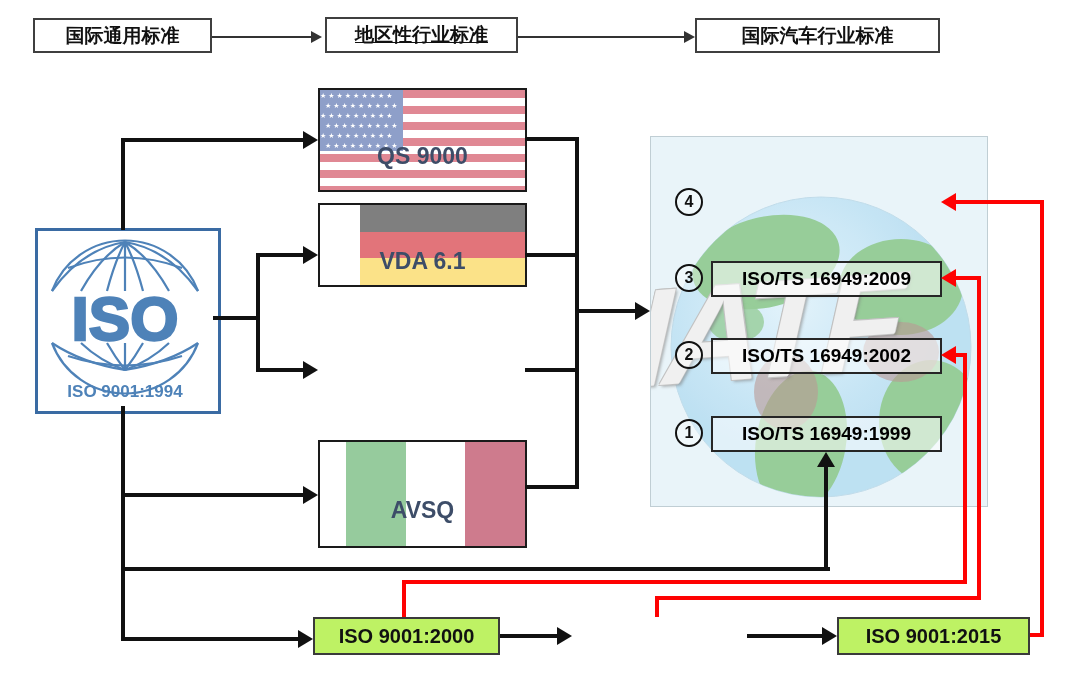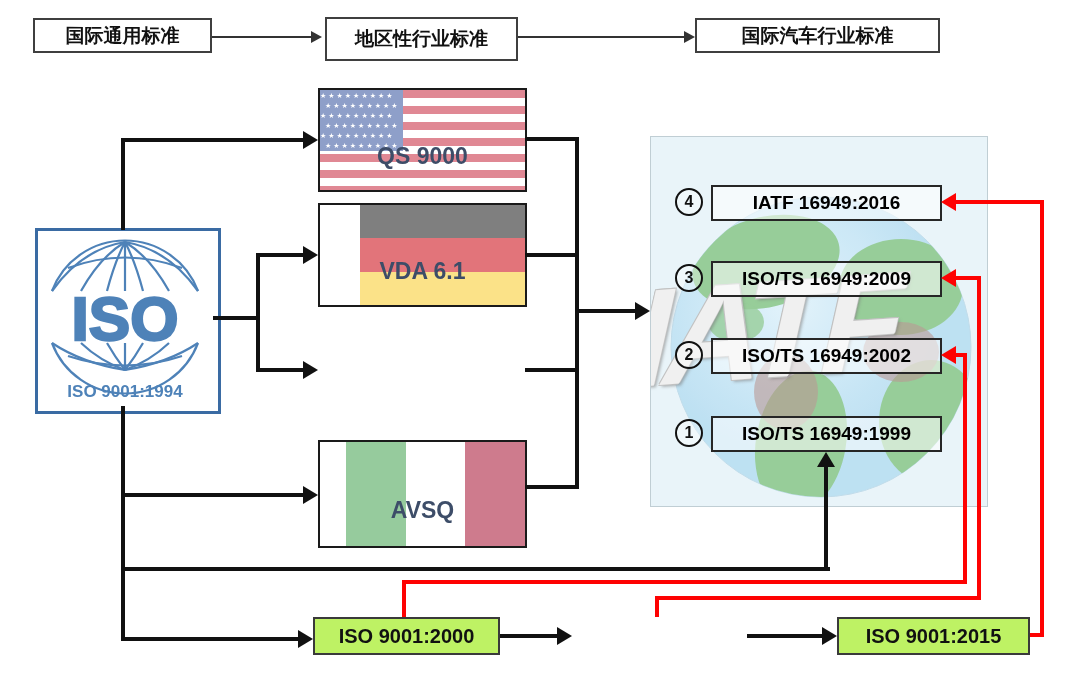--- a/index.html
+++ b/index.html
@@ -46,21 +46,21 @@
         font-size:16px;font-weight:bold;color:#111;text-align:center;line-height:24px;background:rgba(255,255,255,0.35);z-index:3;}
 </style>
 </head>
 <body>
 
 <div id="canvas">
 
   <div class="tbox" style="left:33px;top:18px;width:179px;height:35px;">国际通用标准</div>
   <div class="tn" style="left:212px;top:36px;width:100px;height:2px;"></div>
   <div class="arr art" style="left:311px;top:31px;"></div>
-  <div class="tbox" style="left:325px;top:17px;width:193px;height:44px;">地区性行业标准</div>
+  <div class="tbox" style="left:325px;top:17px;width:193px;height:36px;text-decoration:underline;">地区性行业标准</div>
   <div class="tn" style="left:518px;top:36px;width:166px;height:2px;"></div>
   <div class="arr art" style="left:684px;top:31px;"></div>
   <div class="tbox" style="left:695px;top:18px;width:245px;height:35px;">国际汽车行业标准</div>
 
   <div id="iso-logo">
     <svg width="174" height="174" viewBox="0 0 174 174">
       <g stroke="#4e82b8" stroke-width="2.2" fill="none">
         <path d="M 14 60 A 78 78 0 0 1 160 60"></path>
         <path d="M 87 11 Q 44 18 14 60"></path>
         <path d="M 87 11 Q 62 26 43 60"></path>
@@ -90,21 +90,21 @@
       <div class="starrow">★★★★★★★★★</div>
       <div class="starrow off">★★★★★★★★★</div>
       <div class="starrow">★★★★★★★★★</div>
       <div class="starrow off">★★★★★★★★★</div>
       <div class="starrow">★★★★★★★★★</div>
       <div class="starrow off">★★★★★★★★★</div>
     </div>
     <div class="flag-label">QS 9000</div>
   </div>
 
-  <div class="flag" style="left:318px;top:203px;width:209px;height:104px;padding-left:40px;">
+  <div class="flag" style="left:318px;top:203px;width:209px;height:84px;padding-left:40px;">
     <div class="band-row">
       <div style="background:#7f7f7f;"></div>
       <div style="background:#e2747a;"></div>
       <div style="background:#fbe288;"></div>
     </div>
     <div class="flag-label">VDA 6.1</div>
   </div>
 
 
   <div class="flag" style="left:318px;top:440px;width:209px;height:108px;padding-left:26px;">
@@ -134,21 +134,20 @@
         <ellipse cx="150" cy="305" rx="45" ry="72" fill="#8fc98f" transform="rotate(10 150 305)"></ellipse>
         <ellipse cx="280" cy="285" rx="52" ry="62" fill="#8fc98f"></ellipse>
         <ellipse cx="135" cy="255" rx="32" ry="38" fill="#b5908a" opacity="0.6"></ellipse>
         <ellipse cx="250" cy="215" rx="38" ry="30" opacity="0.6" fill="#b5908a"></ellipse>
         <ellipse cx="85" cy="185" rx="28" ry="20" fill="#8fc98f" opacity="0.8"></ellipse>
       </g>
     </svg>
     <div id="iatf-watermark">IATF</div>
 
     <div class="numcircle" style="left:24px;top:51px;">4</div>
-    <div class="sbox" style="left:60px;top:48px;width:231px;height:36px;">IATF 16949:2016</div>
 
     <div class="numcircle" style="left:24px;top:127px;">3</div>
     <div class="sbox" style="left:60px;top:124px;width:231px;height:36px;">ISO/TS 16949:2009</div>
 
     <div class="numcircle" style="left:24px;top:204px;">2</div>
     <div class="sbox" style="left:60px;top:201px;width:231px;height:36px;">ISO/TS 16949:2002</div>
 
     <div class="numcircle" style="left:24px;top:282px;">1</div>
     <div class="sbox" style="left:60px;top:279px;width:231px;height:36px;">ISO/TS 16949:1999</div>
   </div>

